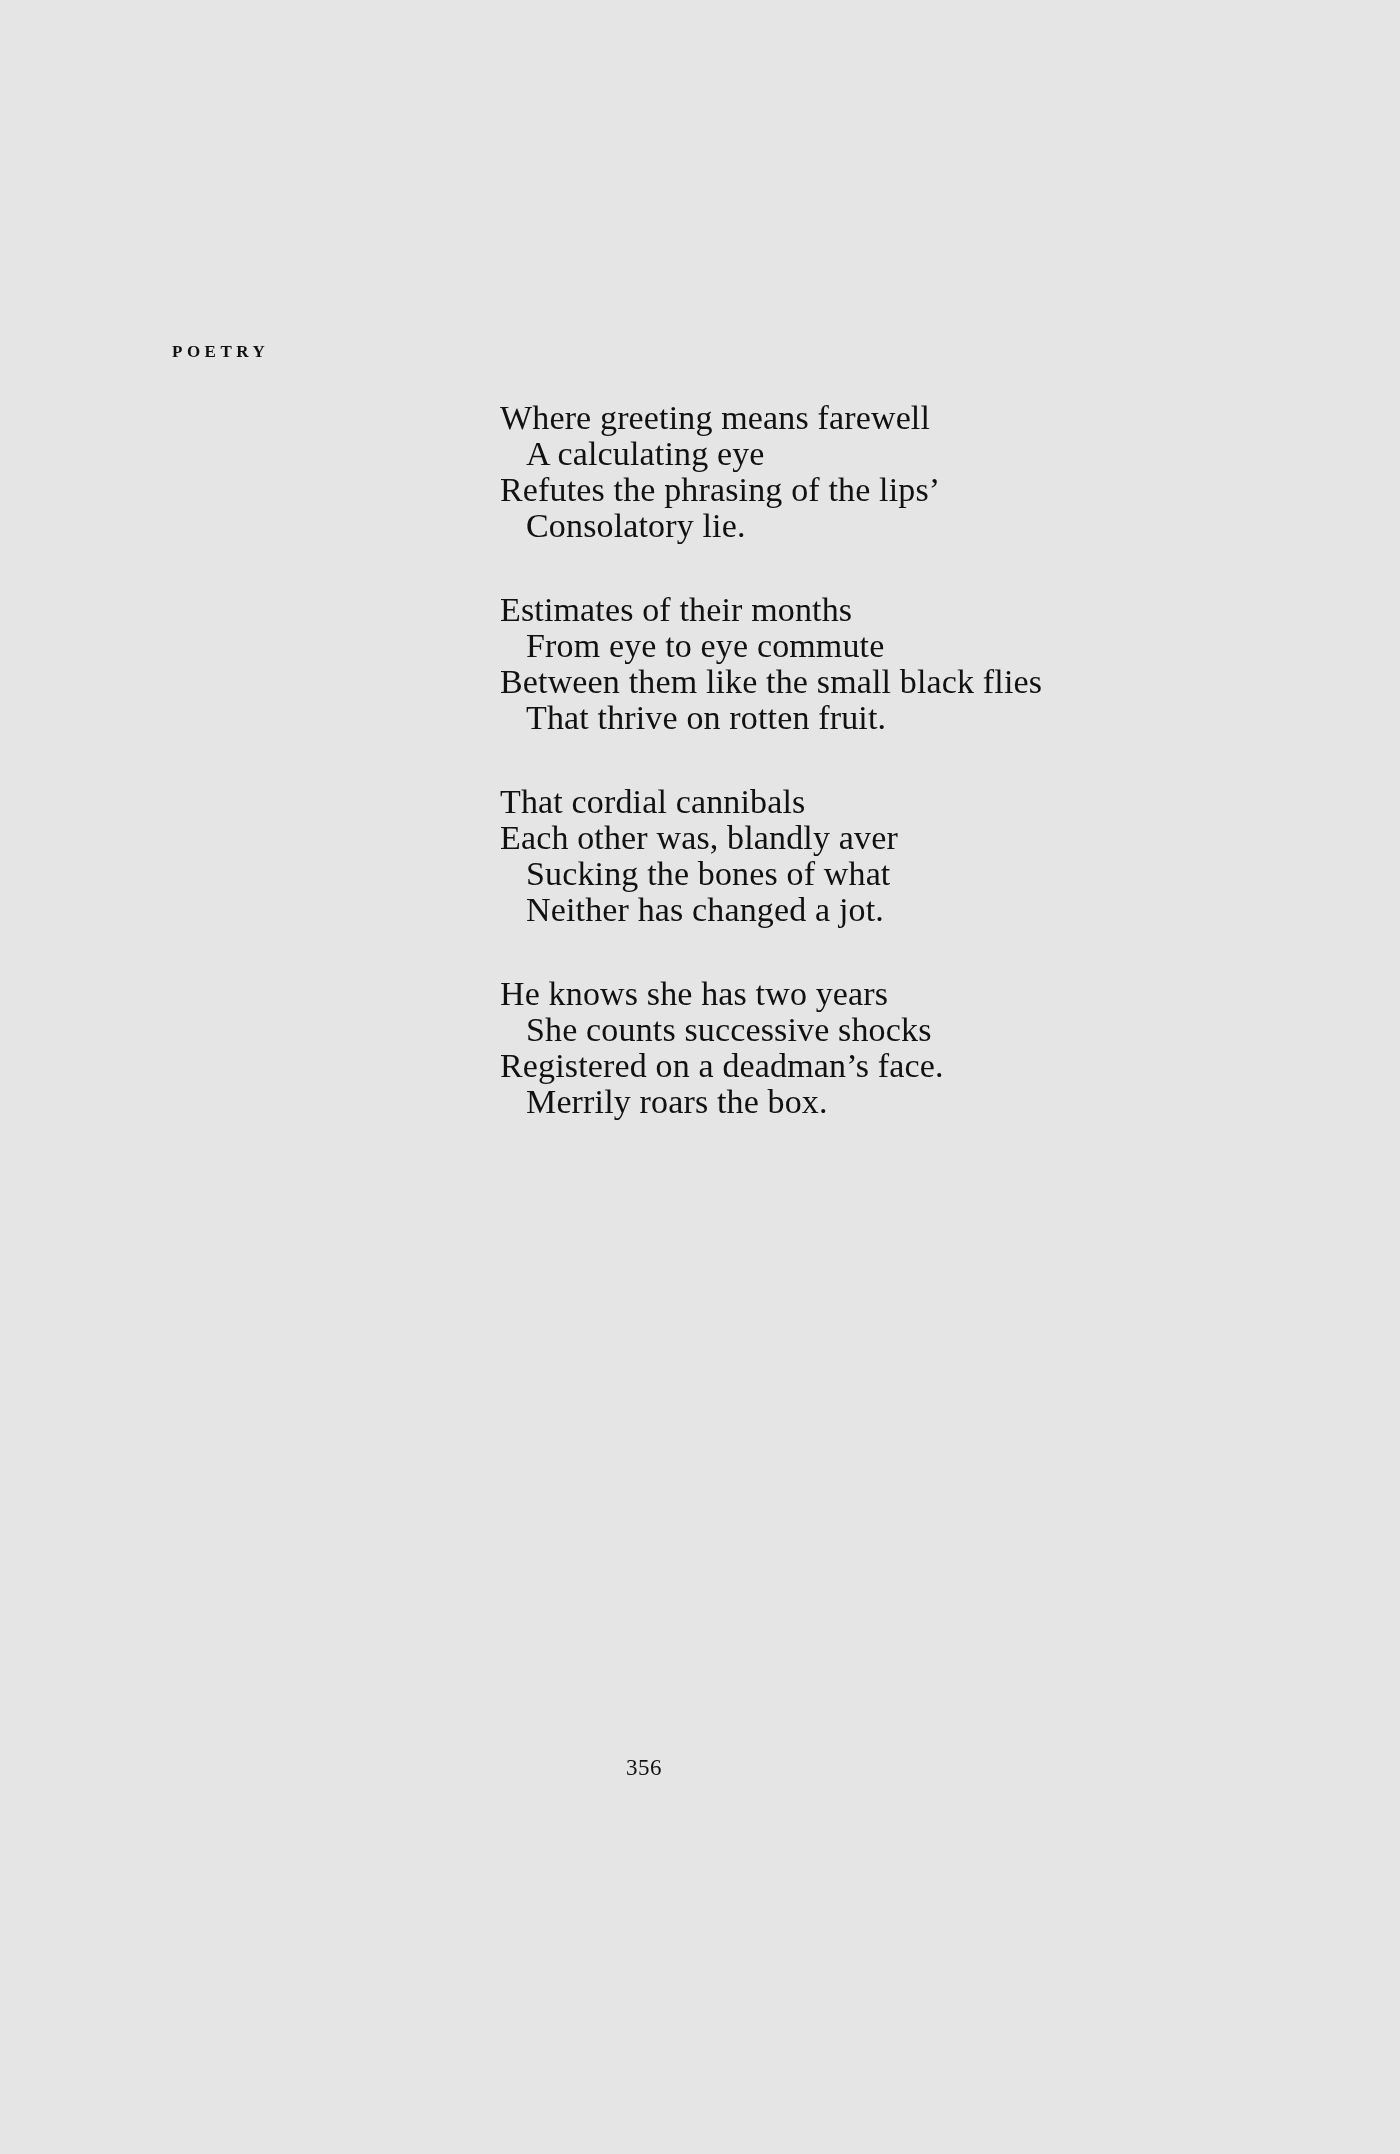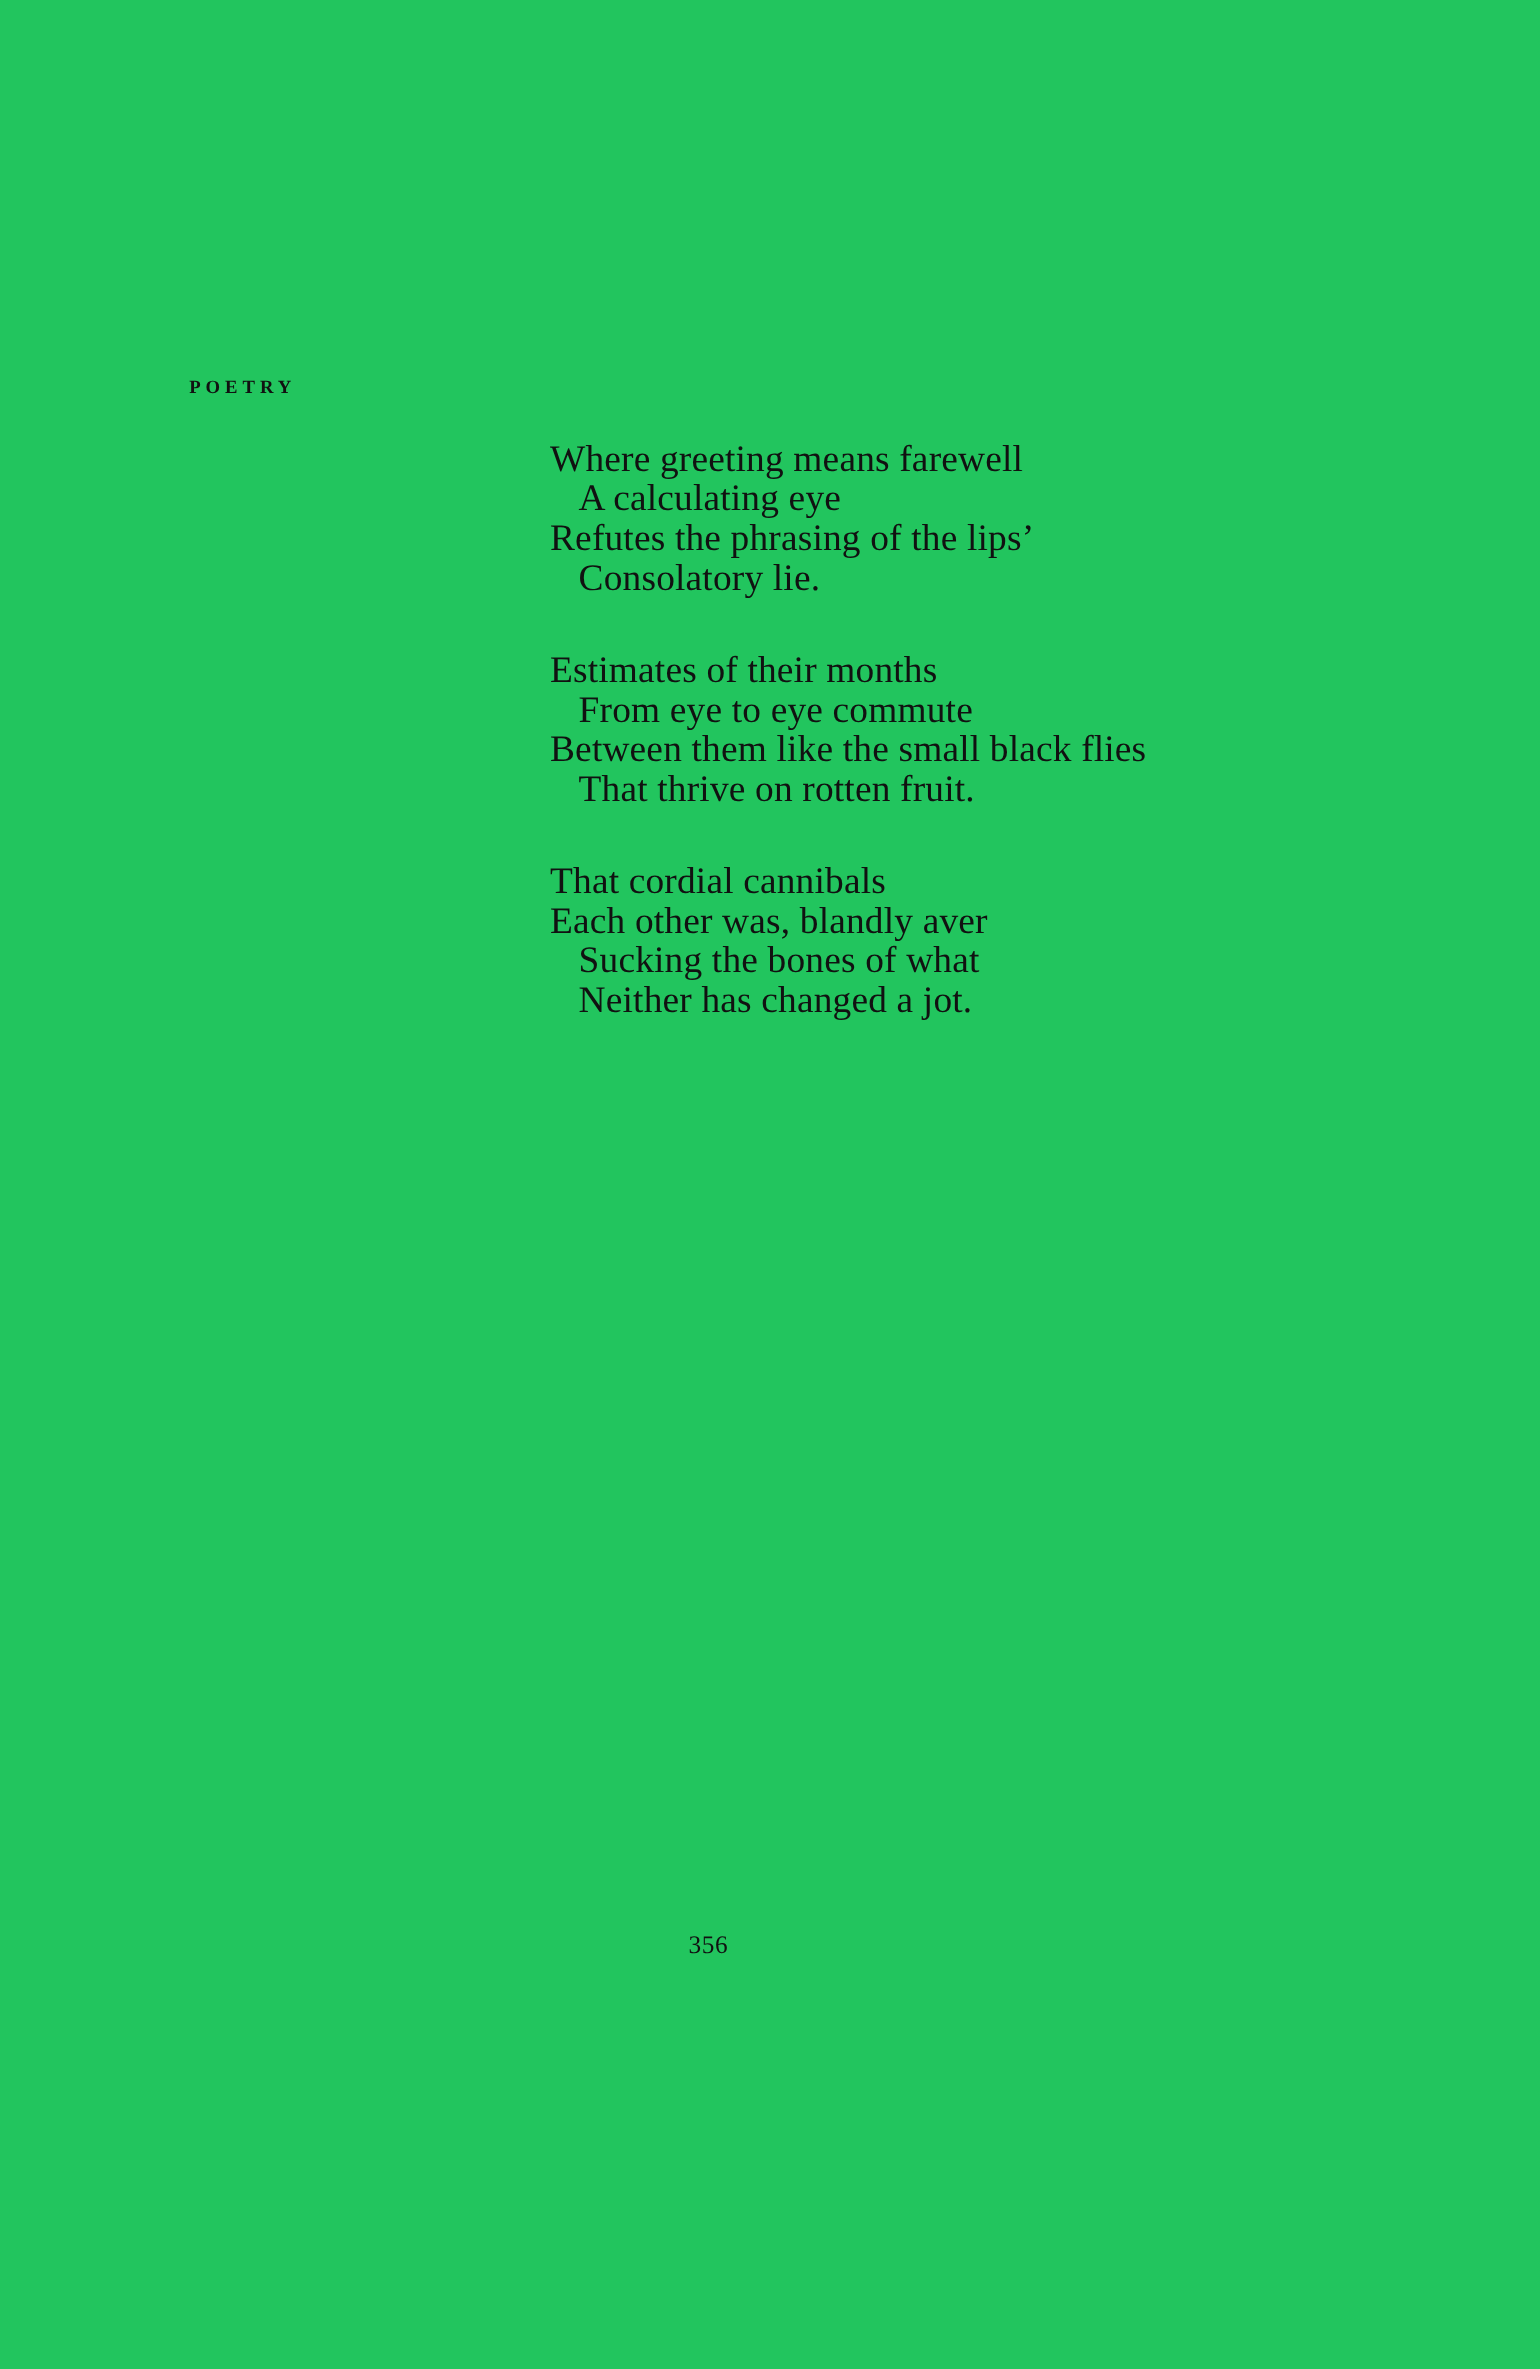--- a/index.html
+++ b/index.html
@@ -4,21 +4,21 @@
 <style>
   html, body {
     margin: 0;
     padding: 0;
     background: #ffffff;
   }
   .page {
     position: relative;
     width: 1400px;
     height: 2154px;
-    background: #22c55e;
+    background: #e5e5e5;
     font-family: "Liberation Serif", serif;
     color: #111111;
     overflow: hidden;
   }
   .running-head {
     position: absolute;
     left: 172px;
     top: 342px;
     font-family: "Liberation Serif", serif;
     font-size: 17px;
@@ -81,18 +81,24 @@
       <div class="line indent">That thrive on rotten fruit.</div>
     </div>
 
     <div class="stanza">
       <div class="line">That cordial cannibals</div>
       <div class="line">Each other was, blandly aver</div>
       <div class="line indent">Sucking the bones of what</div>
       <div class="line indent">Neither has changed a jot.</div>
     </div>
 
+    <div class="stanza">
+      <div class="line">He knows she has two years</div>
+      <div class="line indent">She counts successive shocks</div>
+      <div class="line">Registered on a deadman’s face.</div>
+      <div class="line indent">Merrily roars the box.</div>
+    </div>
 
   </div>
 
   <div class="folio">356</div>
 
 </div>
 
 </body></html>

